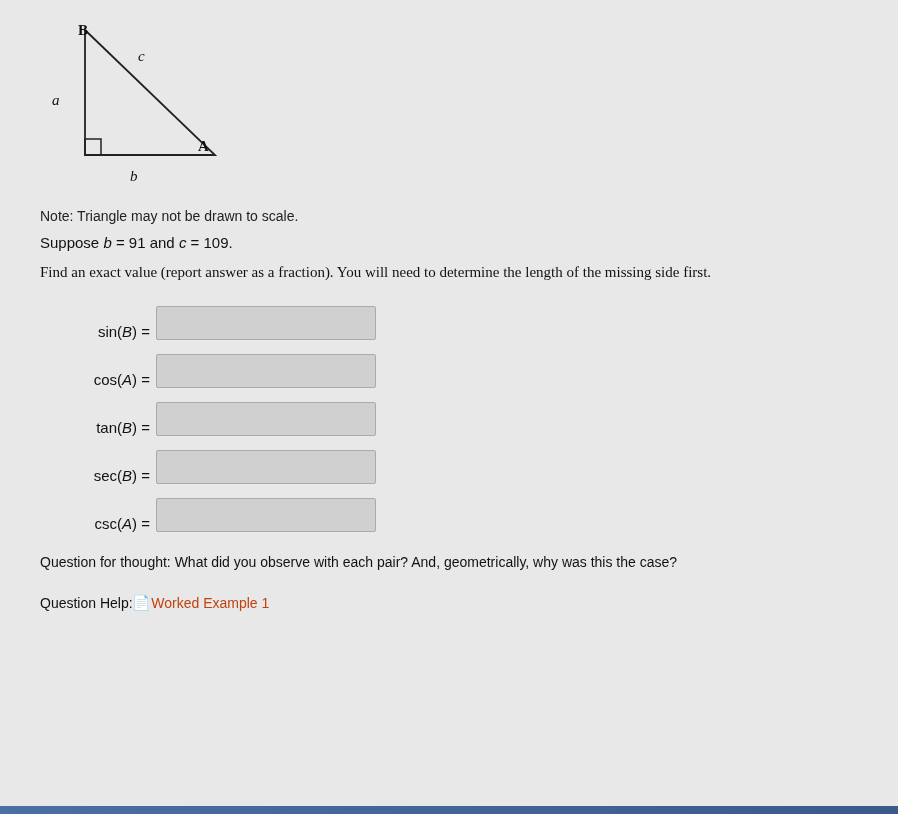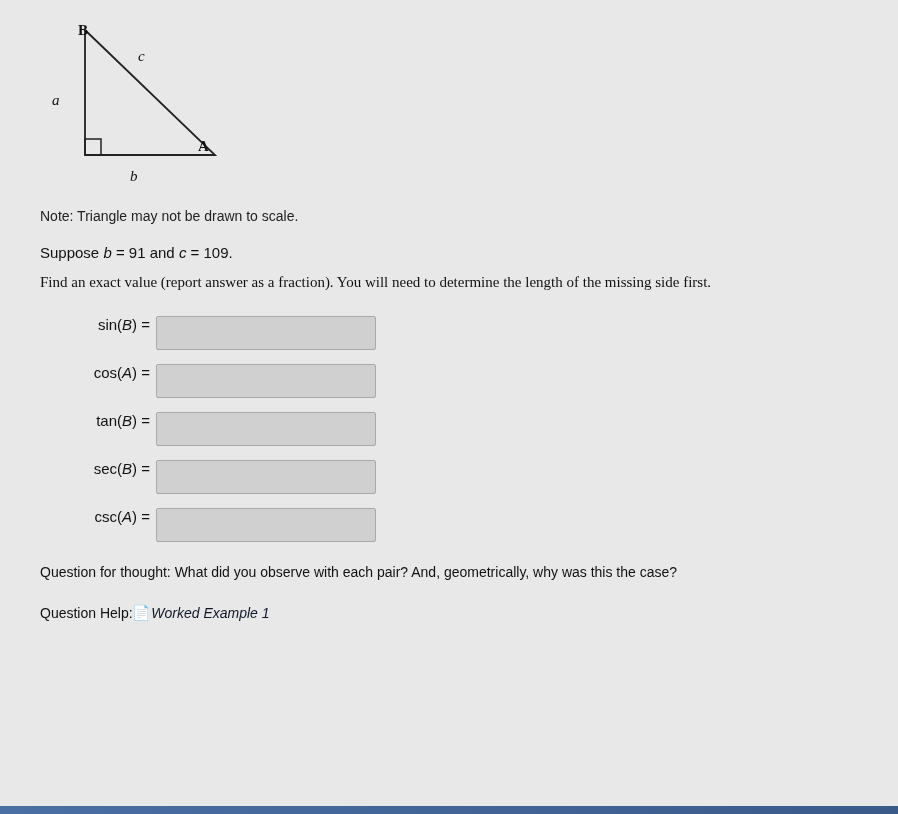--- a/index.html
+++ b/index.html
@@ -54,39 +54,39 @@
     }
     .label-b {
       position: absolute;
       top: 148px; left: 80px;
       font-size: 15px;
       font-style: italic;
     }
     .note-text {
       font-size: 14px;
       color: #222;
-      margin-bottom: 20px;
+      margin-bottom: 10px;
       font-family: Arial, sans-serif;
     }
     .suppose-text {
       font-size: 15px;
       color: #111;
       margin-bottom: 10px;
       font-family: Arial, sans-serif;
     }
     .find-text {
       font-size: 15px;
       color: #111;
       margin-bottom: 22px;
       font-family: Liberation Serif, serif;
       line-height: 1.5;
     }
     .equation-row {
       display: flex;
-      align-items: flex-start;
+      align-items: flex-end;
       margin-bottom: 14px;
     }
     .equation-label {
       font-size: 15px;
       font-family: Arial, sans-serif;
       min-width: 110px;
       text-align: right;
       margin-right: 6px;
       color: #111;
     }
@@ -118,24 +118,23 @@
       gap: 0;
     }
     .doc-icon {
       display: inline-flex;
       align-items: center;
       justify-content: center;
       font-size: 15px;
       color: #555;
     }
     .worked-example-link {
-      color: #0f172a;
+      color: #c2410c;
       text-decoration: none;
       font-size: 14px;
-      font-style: italic;
     }
     .bottom-bar {
       position: absolute;
       bottom: 0;
       left: 0;
       width: 100%;
       height: 8px;
       background: linear-gradient(to right, #4a6fa5, #3a5a8a);
     }
     .page-wrapper {

